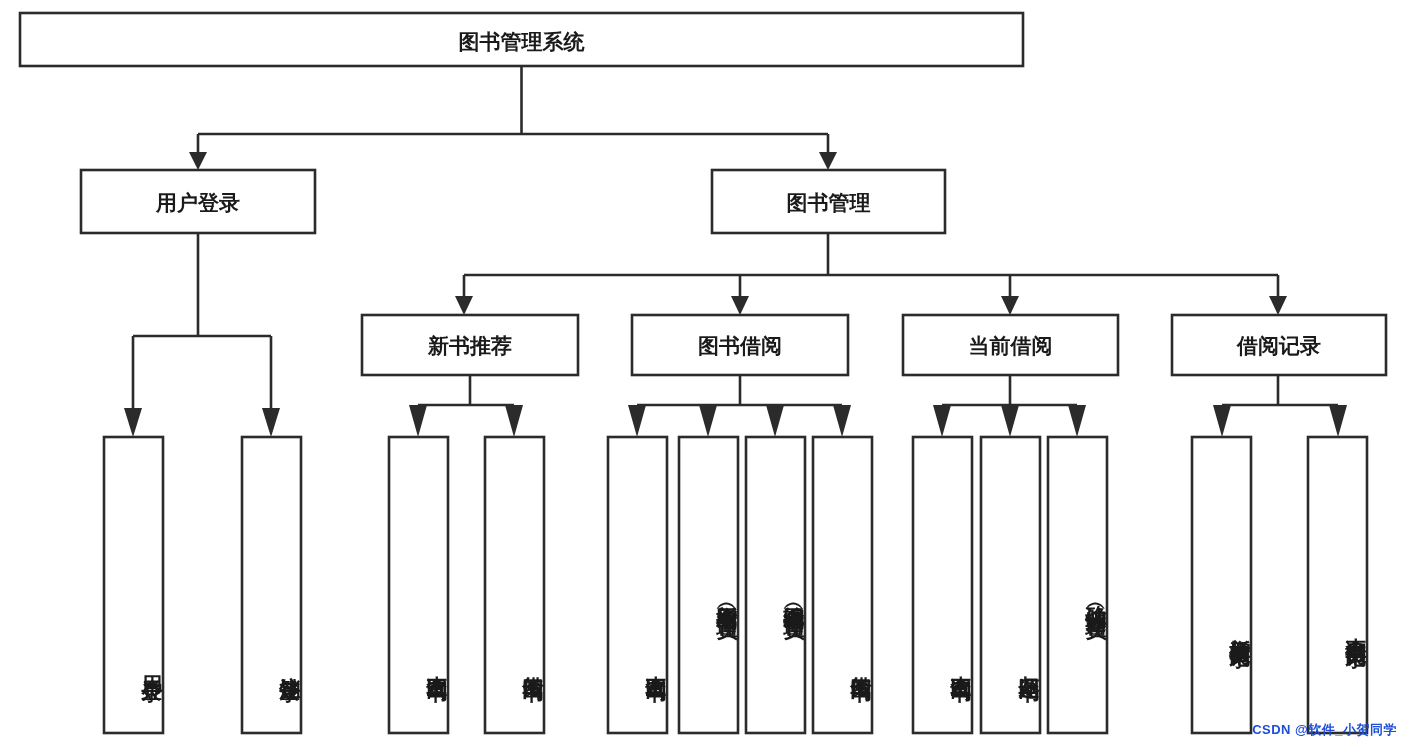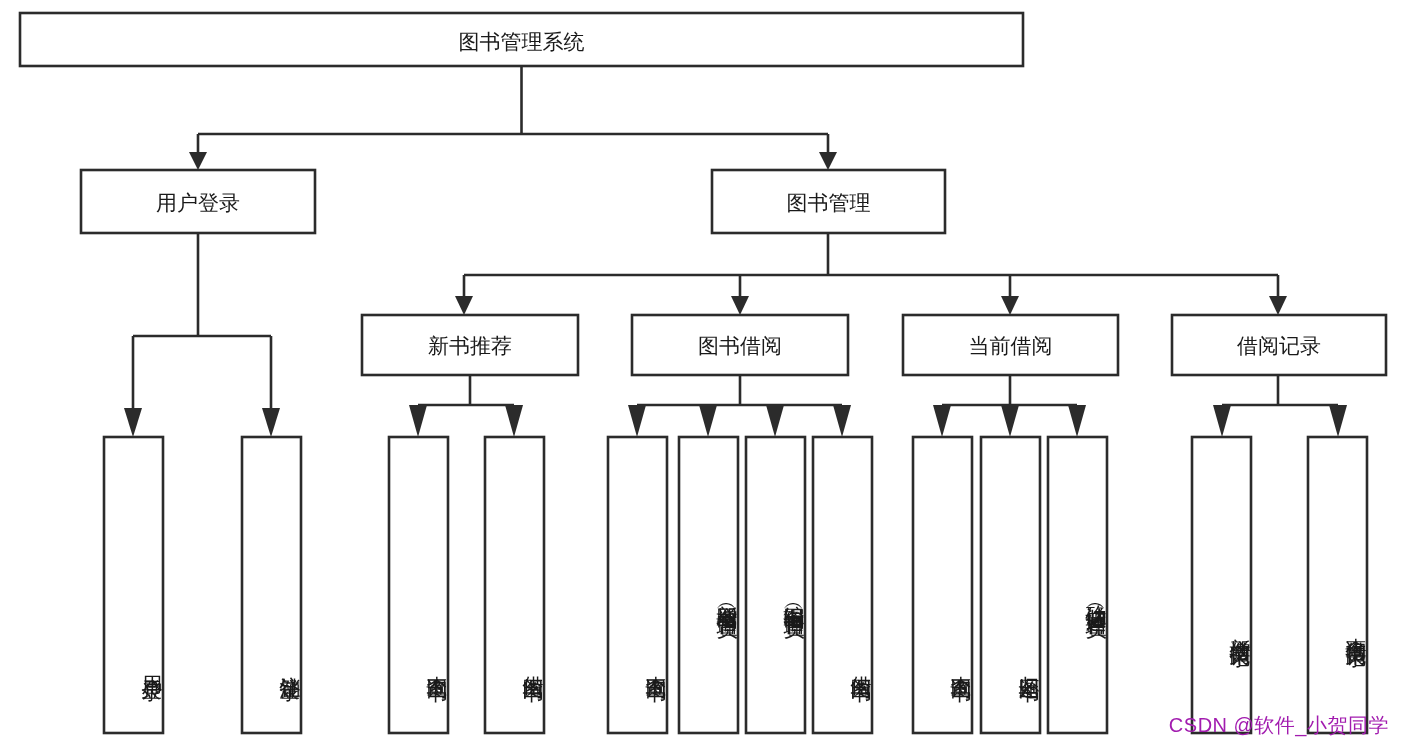--- a/index.html
+++ b/index.html
@@ -9,20 +9,21 @@
   }
   body {
     font-family: "Liberation Sans", "DejaVu Sans", sans-serif;
   }
   #stage {
     position: relative;
     width: 1405px;
     height: 747px;
     background: #ffffff;
     overflow: hidden;
+    font-weight: bold;
   }
   svg.diagram {
     position: absolute;
     left: 0;
     top: 0;
     width: 1405px;
     height: 747px;
   }
   .node-rect {
     fill: #ffffff;
@@ -58,25 +59,25 @@
     color: #1a1a1a;
     letter-spacing: 2px;
     display: flex;
     align-items: flex-start;
     justify-content: center;
     text-align: start;
     user-select: none;
   }
   .watermark {
     position: absolute;
-    right: 16px;
+    right: 8px;
     bottom: 8px;
     font-family: "Liberation Sans", "DejaVu Sans", sans-serif;
-    font-size: 20px;
-    color: #a21caf;
+    font-size: 13px;
+    color: #1d4ed8;
     letter-spacing: 0.5px;
     white-space: nowrap;
     user-select: none;
   }
 </style>
 </head>
 <body>
 
 <div id="stage">
 

